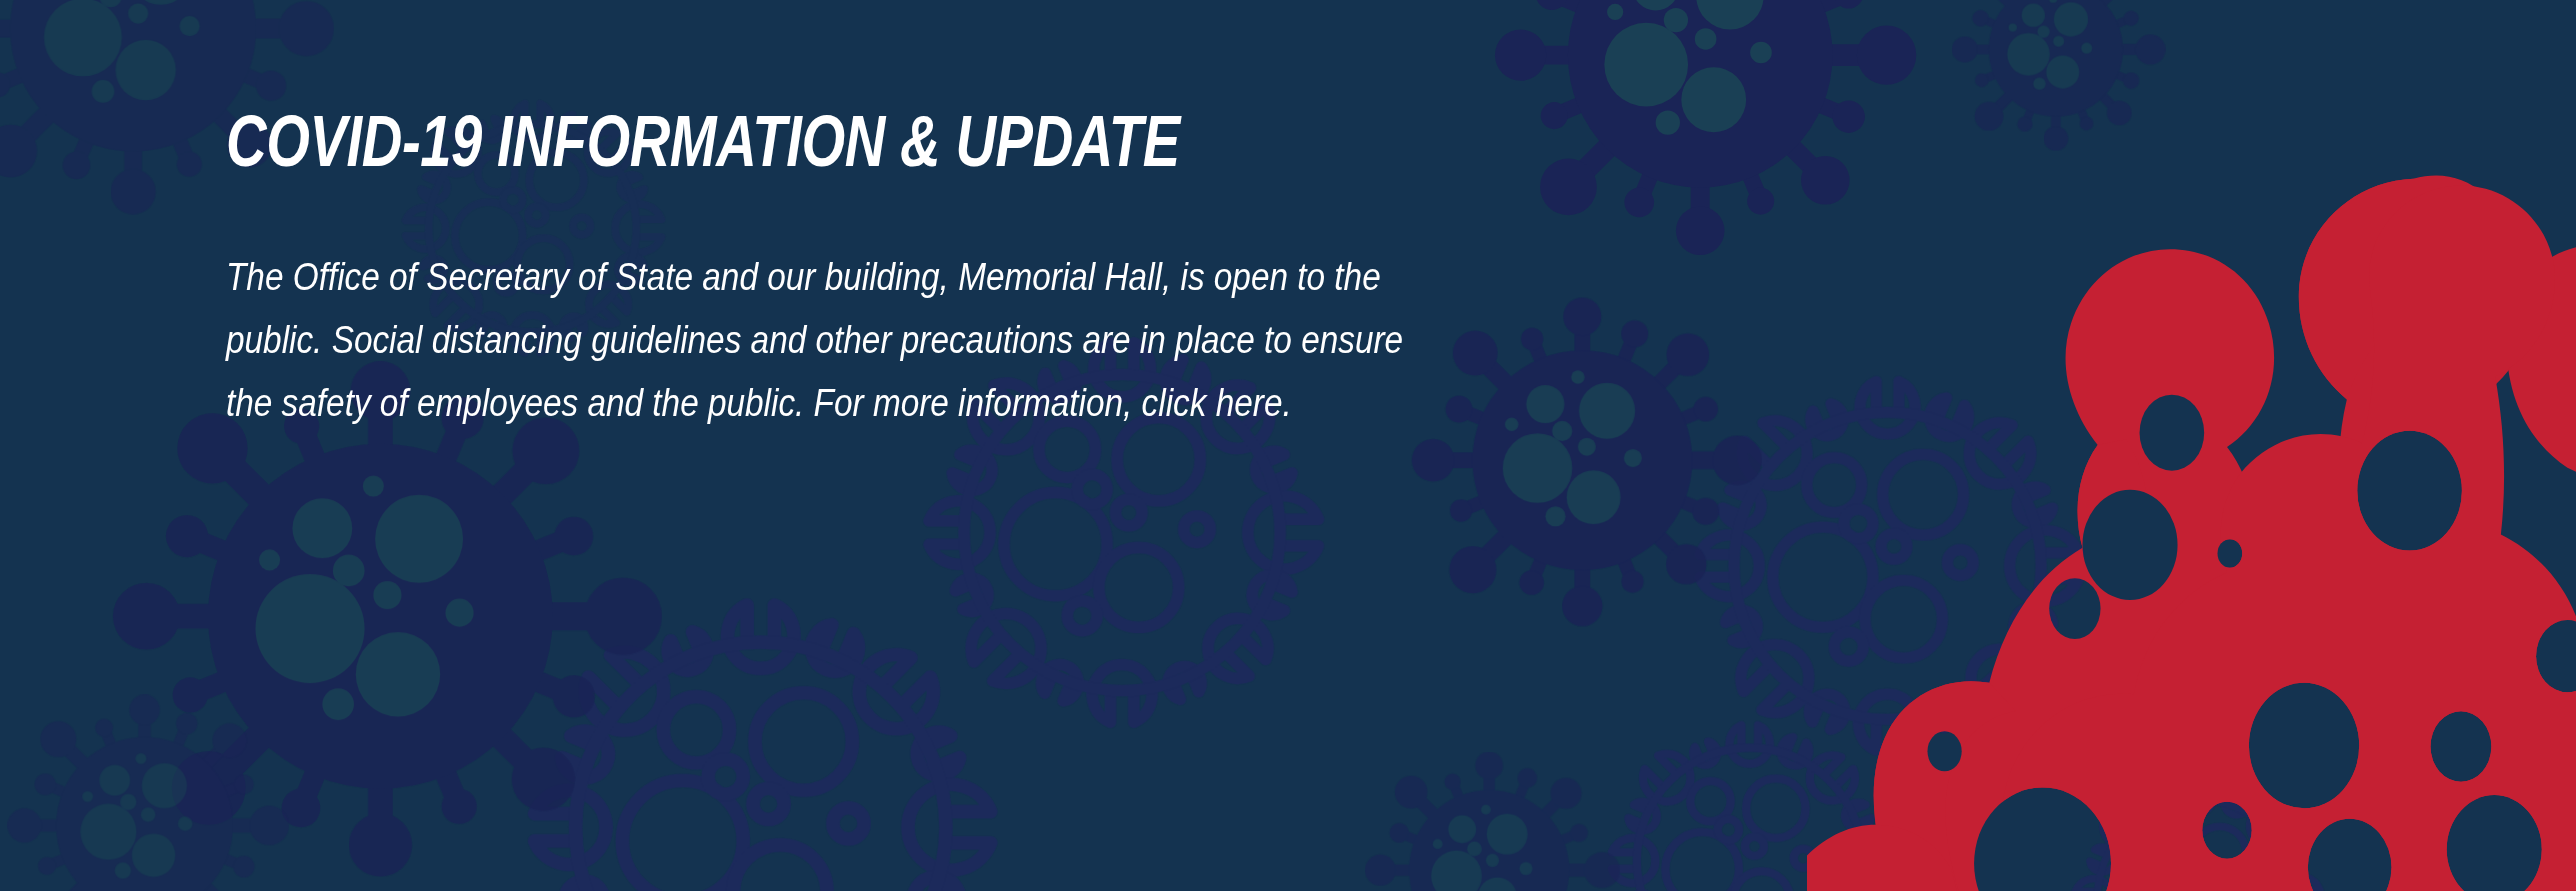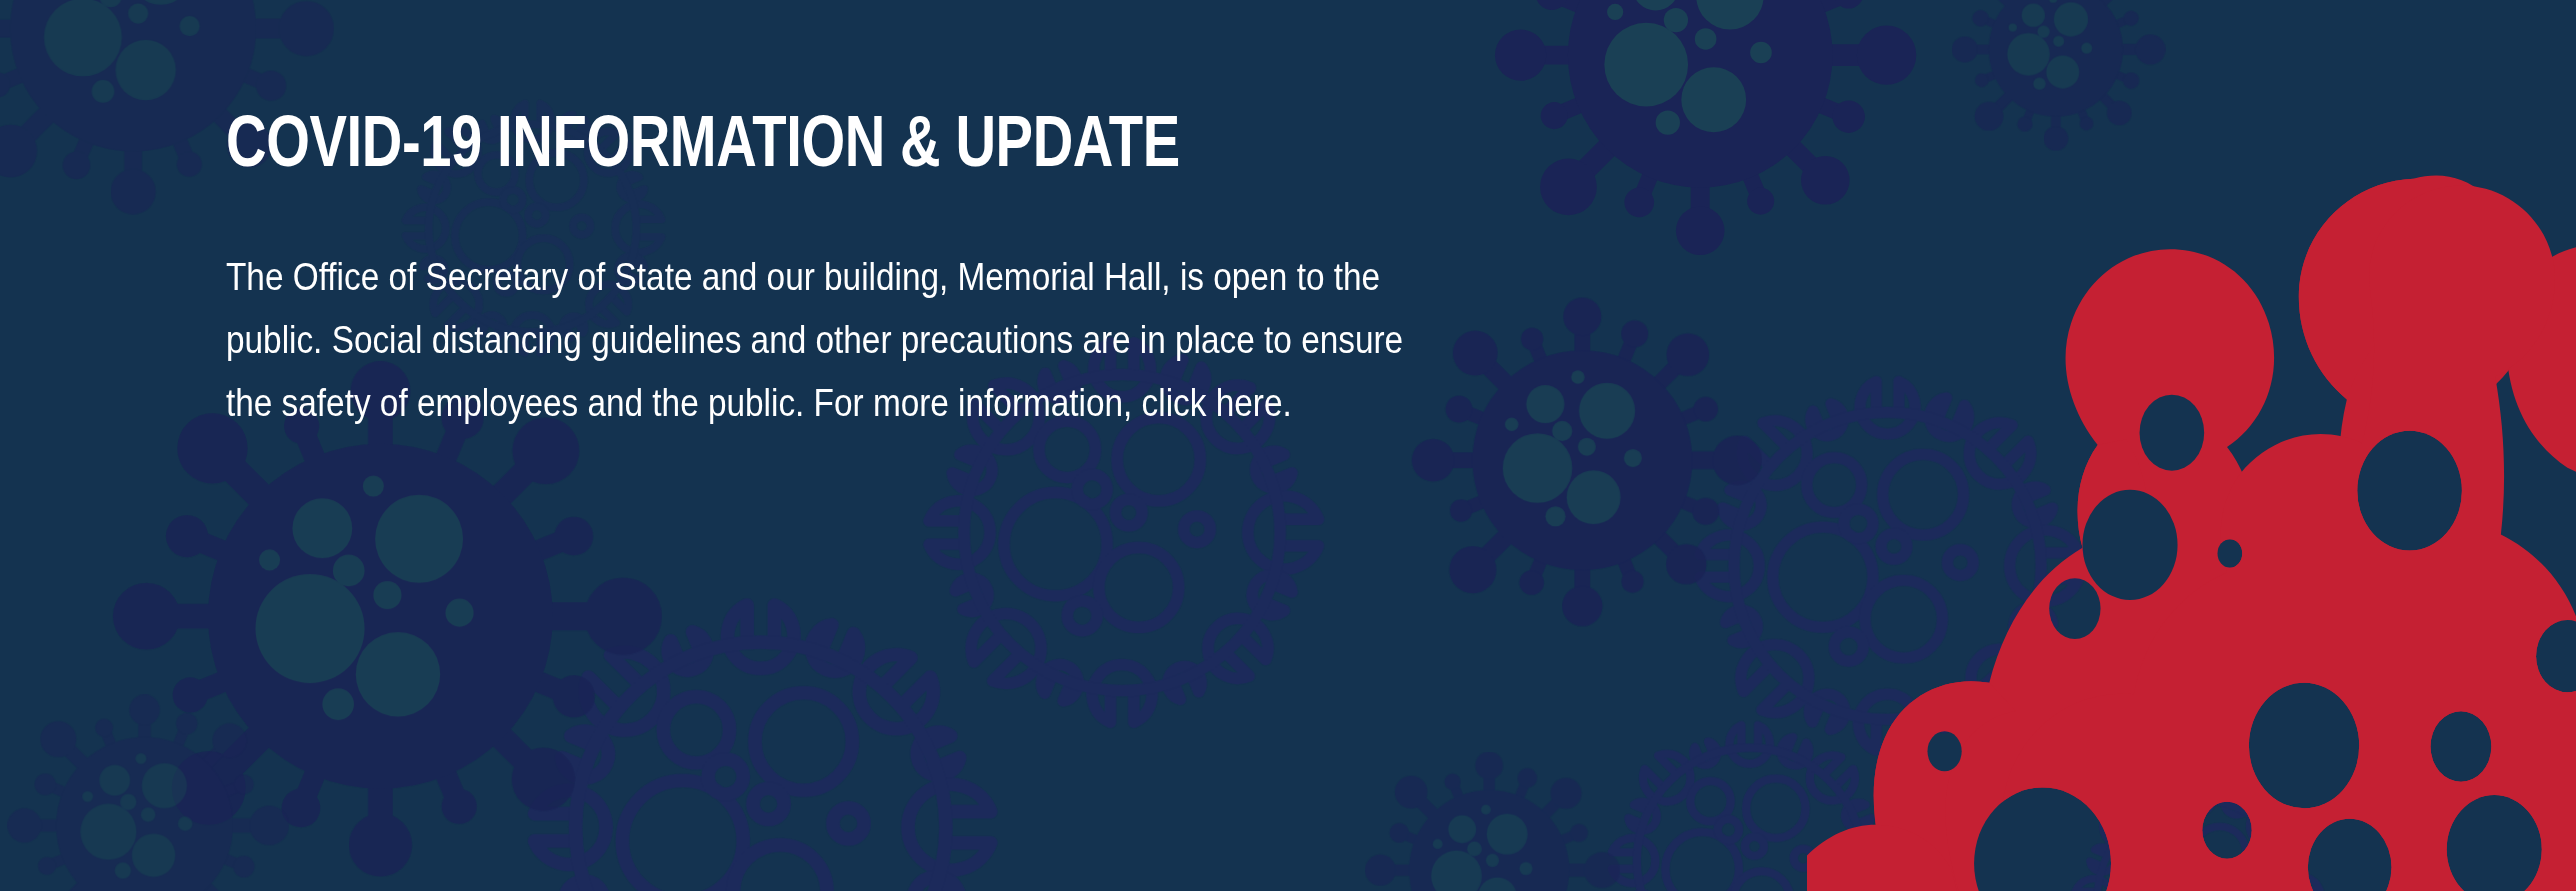--- a/index.html
+++ b/index.html
@@ -11,20 +11,21 @@
     background:#143350;
   }
 
   #banner {
     position:relative;
     width:2576px;
     height:892px;
     background:#143350;
     overflow:hidden;
     font-family:"Liberation Sans", sans-serif;
+    font-style:italic;
   }
 
   
   #bg-layer {
     position:absolute;
     inset:0;
     width:100%;
     height:100%;
     pointer-events:none;
   }

